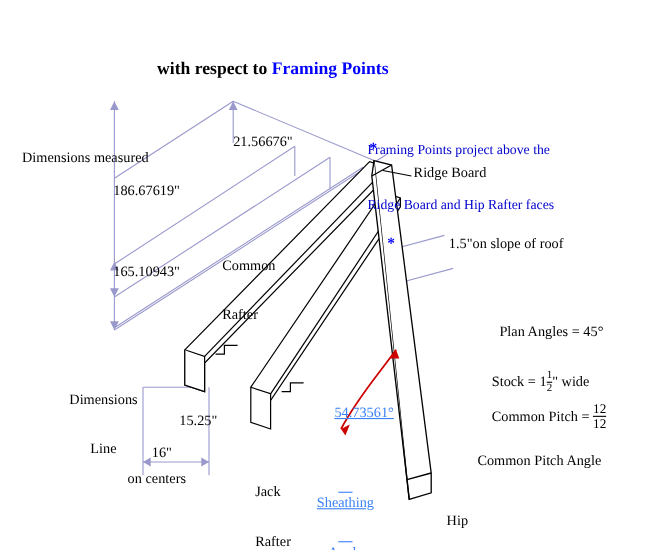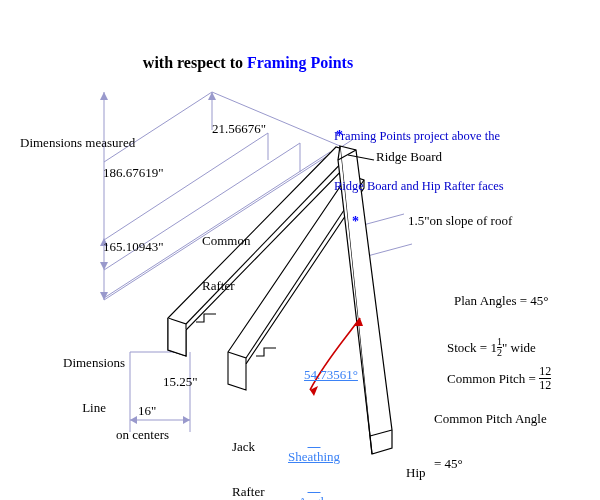--- a/index.html
+++ b/index.html
@@ -206,16 +206,15 @@
   <div class="abs t label" style="left:434px; top:322px;">
     <span>Stock = 1</span><span class="frac"><span class="num">1</span><span class="den">2</span></span><span>" wide</span>
   </div>
 
   <div class="abs t label" style="left:434px; top:350px;">
     <span>Common Pitch = </span><span class="frac" style="font-size:12px; vertical-align:-0.5em;"><span class="num">12</span><span class="den">12</span></span>
   </div>
 
   <div class="abs t label" style="left:434px; top:382px;">
     <div>Common Pitch Angle</div>
-    <div>= 45°</div>
   </div>
 
 </div>
 
 </body></html>

